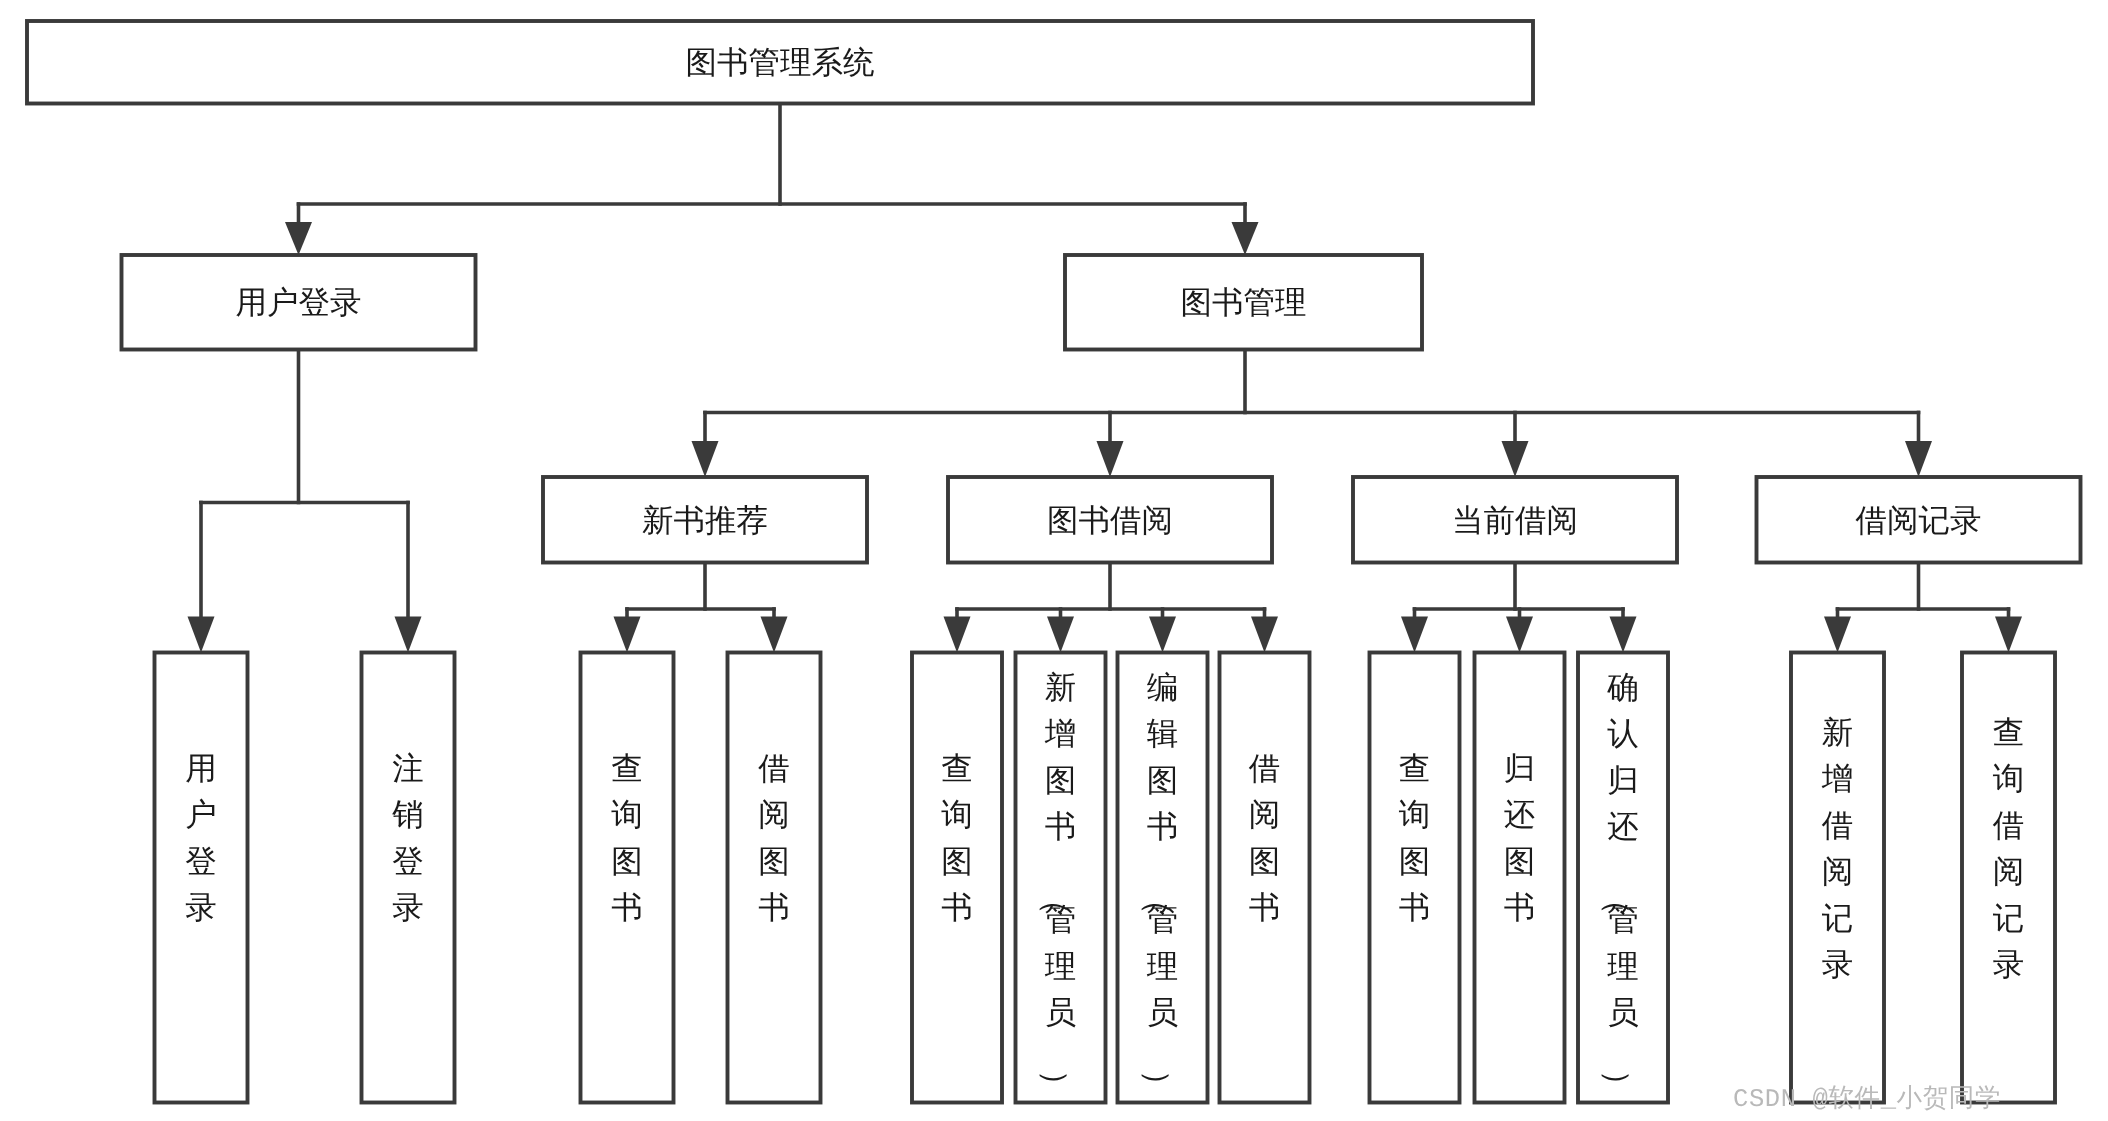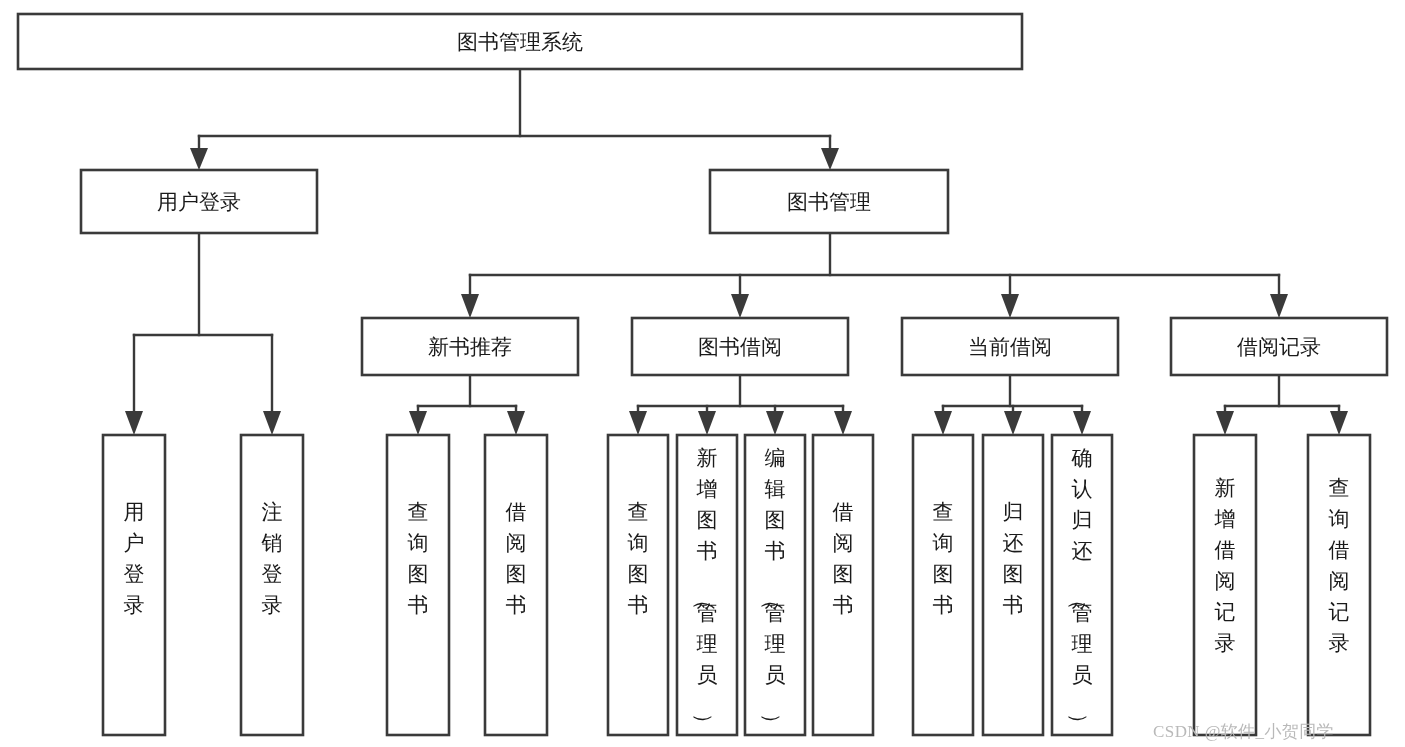--- a/index.html
+++ b/index.html
@@ -53,21 +53,21 @@
   .node-label-v {
     fill: #1a1a1a;
     font-family: "DejaVu Sans", "Liberation Sans", sans-serif;
     font-size: 21px;
     text-anchor: middle;
   }
   .watermark-text {
     position: absolute;
     right: 12px;
     bottom: 4px;
-    font-family: Liberation Serif, serif;
+    font-family: Liberation Mono, monospace;
     font-size: 17px;
     color: #b9b9b9;
     white-space: nowrap;
     letter-spacing: 0.4px;
     user-select: none;
   }
 </style>
 </head>
 <body>
 

